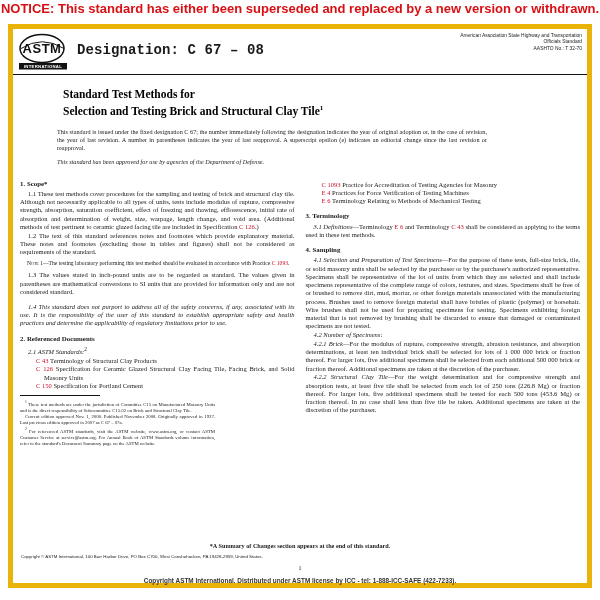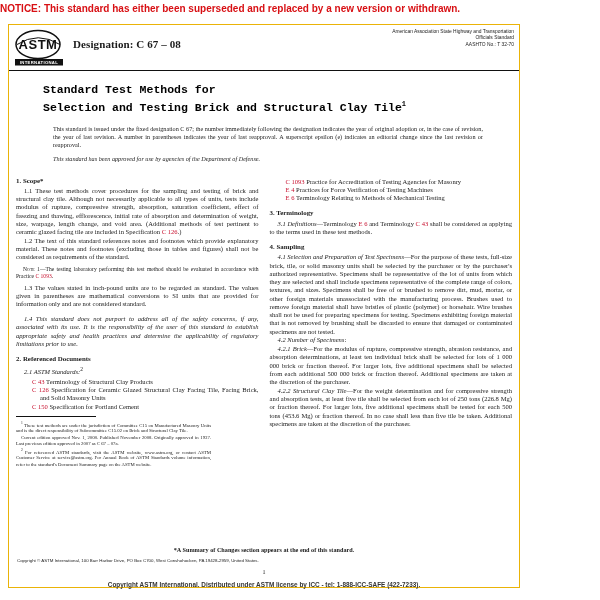--- a/index.html
+++ b/index.html
@@ -16,36 +16,37 @@
   }
   .page {
     position: relative;
     width: 600px;
     height: 600px;
     box-sizing: border-box;
   }
 
   
   .notice {
+    text-align: center;
     color: #d81014;
     font-family: "Liberation Sans", sans-serif;
     font-weight: bold;
-    font-size: 10px;
+    font-size: 13px;
     line-height: 9px;
     padding: 4px 0 3px 0;
   }
 
   
   .frame {
     position: absolute;
     left: 8px;
     top: 24px;
-    width: 512px;
+    width: 584px;
     height: 564px;
-    border: 1px solid #eab308;
+    border: 5px solid #eab308;
     box-sizing: border-box;
   }
 
   
   .masthead {
     position: relative;
     height: 46px;
     border-bottom: 1px solid #111;
     box-sizing: border-box;
   }
@@ -53,47 +54,48 @@
     position: absolute;
     left: 4px;
     top: 3px;
     width: 52px;
     height: 40px;
   }
   .designation {
     position: absolute;
     left: 64px;
     top: 13px;
-    font-family: Liberation Serif, serif;
-    font-weight: bold;
-    font-size: 11px;
+    font-family: Liberation Mono, monospace;
+    font-weight: bold;
+    font-size: 14px;
     letter-spacing: 0.1px;
   }
   .aashto {
     position: absolute;
     right: 5px;
     top: 4px;
     width: 210px;
     text-align: right;
     font-family: "Liberation Sans", sans-serif;
     font-size: 4.9px;
     line-height: 6.4px;
     color: #222;
   }
 
   
   .titleblock {
     padding: 12px 0 0 34px;
   }
   .doc-title {
-    font-family: Liberation Mono, monospace;
+    font-family: Liberation Serif, serif;
     font-weight: bold;
     font-size: 11.5px;
     line-height: 14px;
     color: #000;
+    margin-left: 16px;
   }
   .doc-title sup { font-size: 7px; }
 
   .preamble {
     margin: 10px 0 0 44px;
     width: 430px;
     font-size: 6.2px;
     line-height: 8.2px;
     text-align: justify;
     color: #222;

